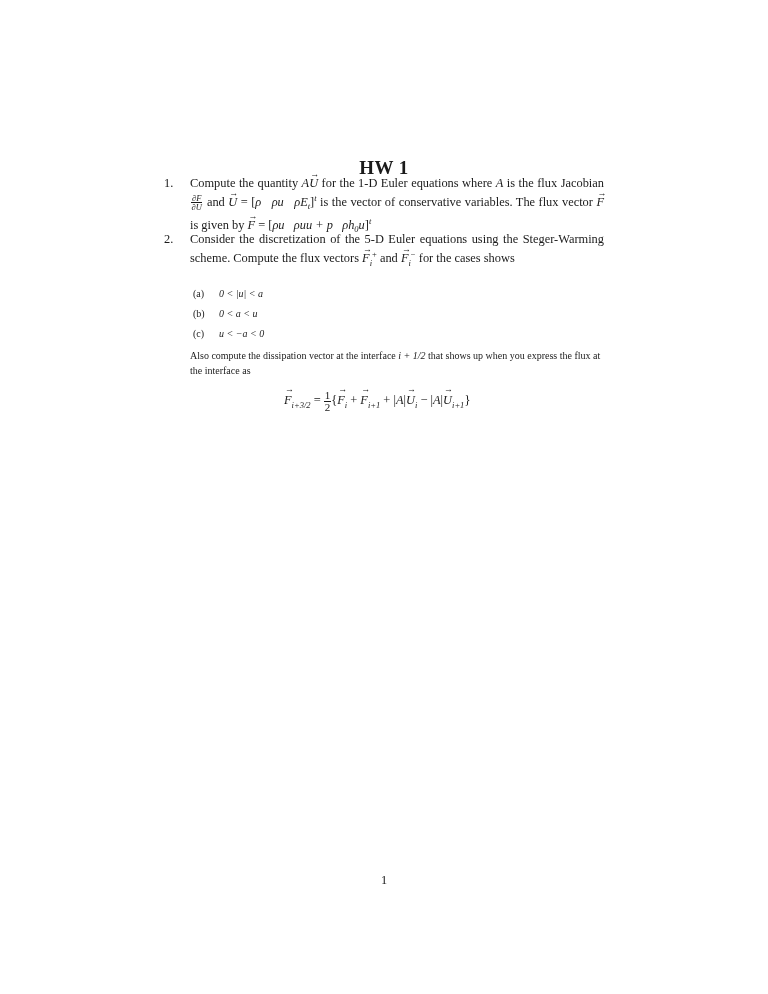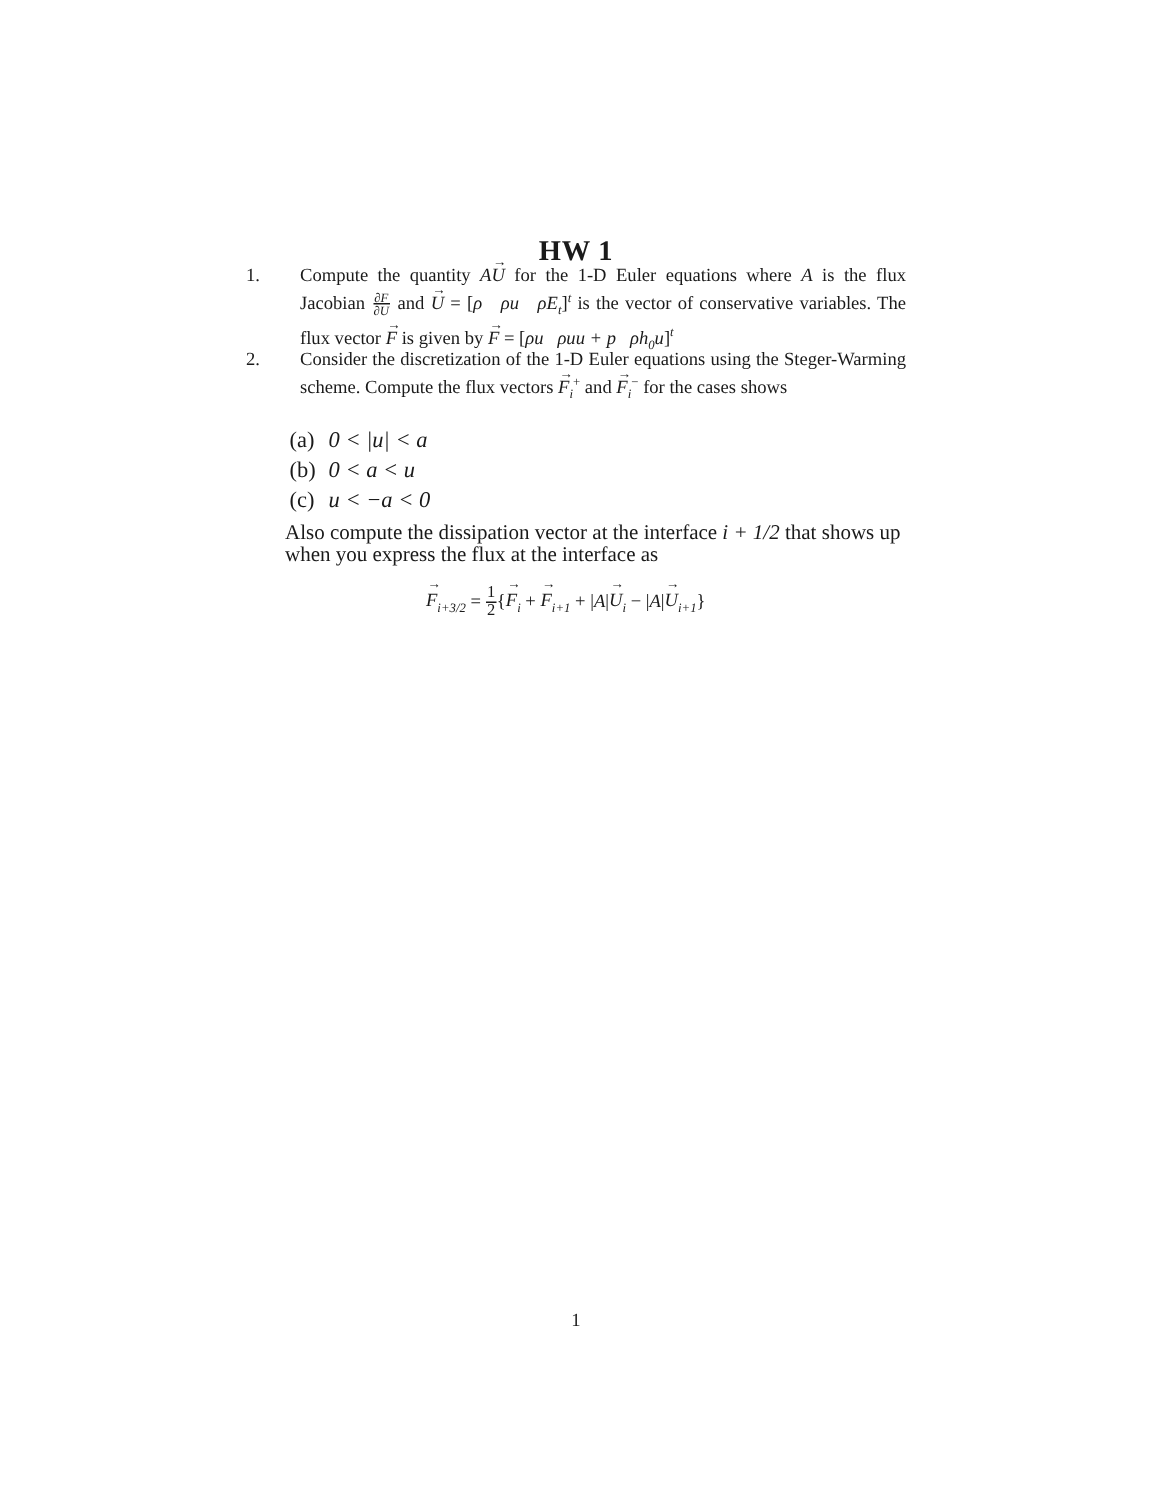--- a/index.html
+++ b/index.html
@@ -3,31 +3,31 @@
 <meta charset="utf-8">
 <style>
   html, body { margin:0; padding:0; background:#ffffff; }
   body { width:768px; height:994px; position:relative; overflow:hidden;
          font-family:"Liberation Serif","DejaVu Serif",serif; color:#1a1a1a; }
   .page { position:absolute; left:0; top:0; width:768px; height:994px; }
   .title { position:absolute; top:143px; left:0; width:768px; text-align:center;
            font-weight:bold; font-size:19px; letter-spacing:0.5px;margin-top:14px; }
   .item { position:absolute; left:164px; width:440px; font-size:12.4px; line-height:14.6px; text-align:justify; }
   .num { position:absolute; left:0; top:0; }
-  .body { margin-left:36px; }
+  .body { margin-left:26px; }
   .m { font-style:italic; }
   .v { position:relative; display:inline-block; font-style:italic; }
   .v::before { content:"\2192"; position:absolute; top:-9px; left:1px; font-size:9px; font-style:normal; }
   .frac { display:inline-block; vertical-align:middle; text-align:center; font-size:8.5px; line-height:8px; margin:0 1px; }
   .frac .n { display:block; border-bottom:0.8px solid #1a1a1a; padding:0 1px; }
   .frac .d { display:block; }
   sub, sup { font-size:8.5px; }
-  .sub-list { position:absolute; left:193px; font-size:15px; line-height:20px; }
+  .sub-list { position:absolute; left:193px; font-size:10px; line-height:20px; }
   .sub-list .lbl { display:inline-block; width:26px; }
-  .para2 { position:absolute; left:190px; width:414px; font-size:14px; line-height:14.6px; }
+  .para2 { position:absolute; left:190px; width:414px; font-size:10px; line-height:14.6px; }
   .eq { position:absolute; top:390px; left:284px; font-size:12.4px; }
   .eq .half { display:inline-block; vertical-align:middle; text-align:center; font-size:11px; line-height:11px; }
   .eq .half span { display:block; }
   .eq .half .n { border-bottom:0.8px solid #1a1a1a; padding:0 1px; }
   .pagenum { position:absolute; top:873px; left:0; width:768px; text-align:center; font-size:12.4px; }
 </style>
 </head>
 <body>
 
 <div class="page">
@@ -37,21 +37,21 @@
   <div class="item" style="top:176px;">
     <span class="num">1.</span>
     <div class="body">
       <span>Compute the quantity </span><span class="m">A</span><span class="v">U</span><span> for the 1-D Euler equations where </span><span class="m">A</span><span> is the flux Jacobian </span><span class="frac"><span class="n m">∂F</span><span class="d m">∂U</span></span><span> and </span><span class="v">U</span><span> = [</span><span class="m">ρ&nbsp;&nbsp;&nbsp;ρu&nbsp;&nbsp;&nbsp;ρE<sub>t</sub></span><span>]</span><sup class="m">t</sup><span> is the vector of conservative variables. The flux vector </span><span class="v">F</span><span> is given by </span><span class="v">F</span><span> = [</span><span class="m">ρu&nbsp;&nbsp;&nbsp;ρuu + p&nbsp;&nbsp;&nbsp;ρh<sub>0</sub>u</span><span>]</span><sup class="m">t</sup>
     </div>
   </div>
 
   <div class="item" style="top:232px;">
     <span class="num">2.</span>
     <div class="body">
-      <span>Consider the discretization of the 1-D Euler equations using the Steger-Warming scheme. Compute the flux vectors </span><span class="v">F</span><sub class="m">i</sub><sup>+</sup><span> and </span><span class="v">F</span><sub class="m">i</sub><sup>−</sup><span> for the cases shows</span>
+      <span>Consider the discretization of the 5-D Euler equations using the Steger-Warming scheme. Compute the flux vectors </span><span class="v">F</span><sub class="m">i</sub><sup>+</sup><span> and </span><span class="v">F</span><sub class="m">i</sub><sup>−</sup><span> for the cases shows</span>
     </div>
   </div>
 
   <div class="sub-list" style="top:284px;">
     <div><span class="lbl">(a)</span><span class="m">0 &lt; |u| &lt; a</span></div>
     <div><span class="lbl">(b)</span><span class="m">0 &lt; a &lt; u</span></div>
     <div><span class="lbl">(c)</span><span class="m">u &lt; −a &lt; 0</span></div>
   </div>
 
   <div class="para2" style="top:349px;">

